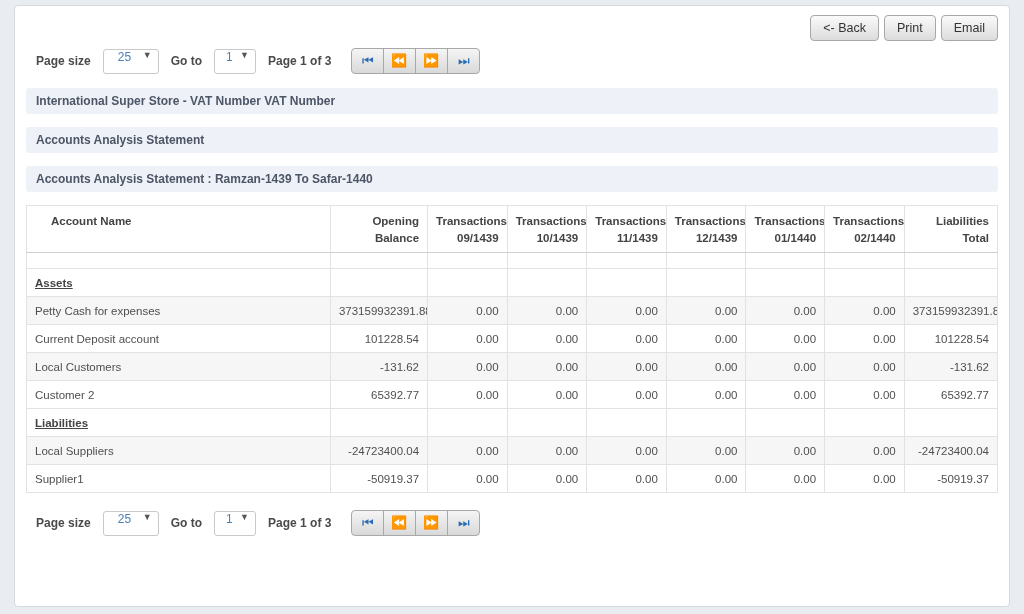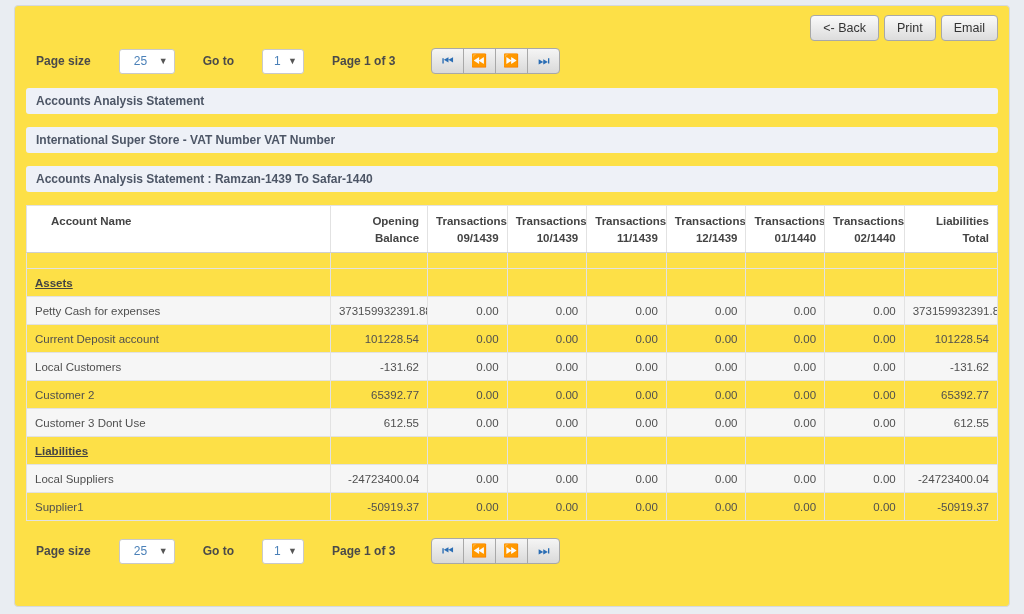--- a/index.html
+++ b/index.html
@@ -8,21 +8,21 @@
     background: #e9edf2;
     font-family: "Liberation Sans", sans-serif;
     font-size: 12px;
     color: #4a4a4a;
     overflow: hidden;
   }
   .card {
     position: absolute;
     left: 14px; top: 5px;
     width: 996px; height: 602px;
-    background: #fde047;
+    background: #ffffff;
     border: 1px solid #d5d9de;
     border-radius: 4px;
     padding: 9px 11px 10px 11px;
   }
   
   .actions {
     display: flex;
     justify-content: flex-end;
     gap: 5px;
     margin-bottom: 7px;
@@ -34,29 +34,29 @@
     background: linear-gradient(#fafafa, #dcdcdc);
     border: 1px solid #a8a8a8;
     border-radius: 4px;
     padding: 5px 12px;
     cursor: pointer;
   }
   
   .pager {
     display: flex;
     align-items: center;
-    gap: 28px;
+    gap: 12px;
     padding-left: 10px;
     height: 26px;
     margin-bottom: 14px;
   }
   .pager-label { font-weight: bold; color: #4a4a4a; font-size: 12px; }
   .select {
     display: flex;
-    align-items: center;
+    align-items: flex-start;
     justify-content: space-between;
     width: 56px; height: 25px;
     background: #fff;
     border: 1px solid #c9c9c9;
     border-radius: 3px;
     padding: 0 6px 0 14px;
     cursor: pointer;
   }
   .select.narrow { width: 42px; padding-left: 11px; }
   .select .value { color: #4a80b8; font-size: 12px; }
@@ -153,22 +153,22 @@
     </div>
     <span class="pager-label">Page 1 of 3</span>
     <div class="nav-group">
       <button class="nav-btn"><span>⏮</span></button>
       <button class="nav-btn"><span>⏪</span></button>
       <button class="nav-btn"><span>⏩</span></button>
       <button class="nav-btn"><span>⏭</span></button>
     </div>
   </div>
 
+  <div class="bar">International Super Store - VAT Number VAT Number</div>
   <div class="bar">Accounts Analysis Statement</div>
-  <div class="bar">International Super Store - VAT Number VAT Number</div>
   <div class="bar">Accounts Analysis Statement : Ramzan-1439 To Safar-1440</div>
 
   <table class="report">
     <colgroup>
       <col style="width:31.3%">
         <col style="width:10.0%">
         <col style="width:8.2%">
         <col style="width:8.2%">
       <col style="width:8.2%">
         <col style="width:8.2%">
@@ -275,31 +275,20 @@
           <td class="name">Customer 2</td>
           <td>65392.77</td>
           <td>0.00</td>
           <td>0.00</td>
           <td>0.00</td>
           <td>0.00</td>
           <td>0.00</td>
           <td>0.00</td>
           <td>65392.77</td>
         </tr>
-        <tr class="striped">
-          <td class="name">Customer 3 Dont Use</td>
-          <td>612.55</td>
-          <td>0.00</td>
-          <td>0.00</td>
-          <td>0.00</td>
-          <td>0.00</td>
-          <td>0.00</td>
-          <td>0.00</td>
-          <td>612.55</td>
-        </tr>
         <tr>
           <td class="name"><span class="section-label">Liabilities</span></td>
           <td></td>
           <td></td>
           <td></td>
           <td></td>
           <td></td>
           <td></td>
           <td></td>
           <td></td>

